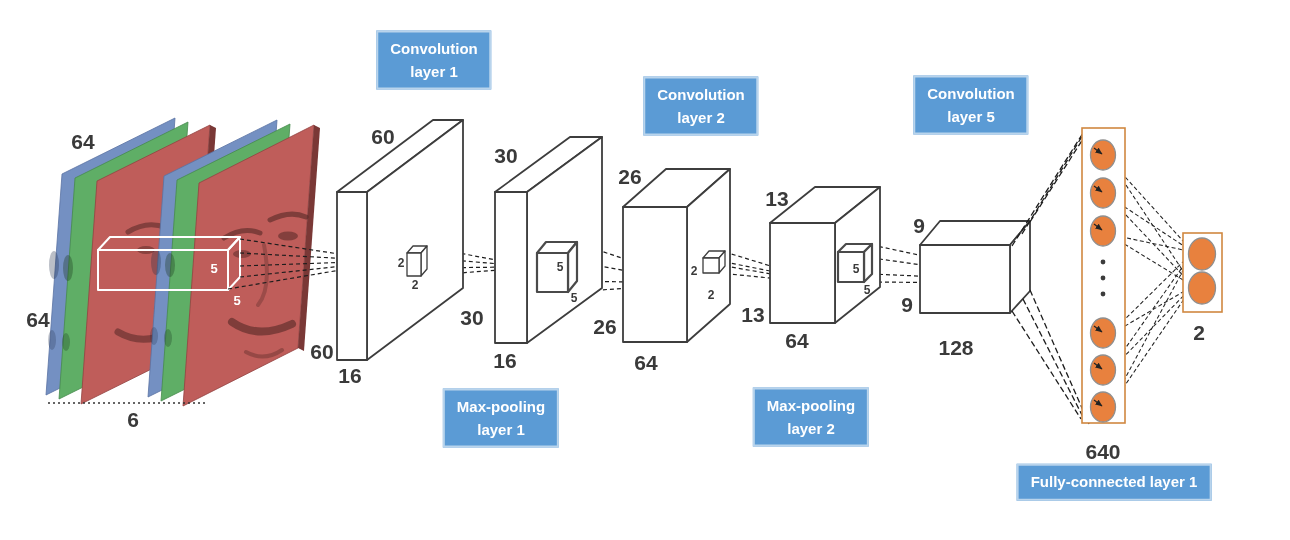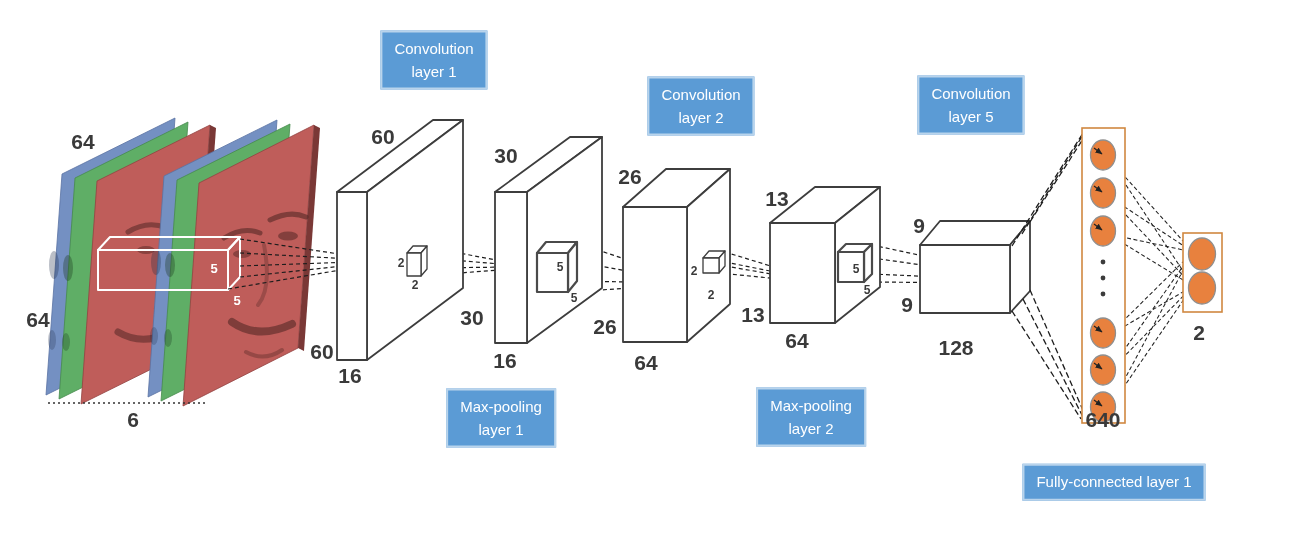--- a/index.html
+++ b/index.html
@@ -1,20 +1,20 @@
 <!DOCTYPE html>
 <html><head>
 <meta charset="utf-8">
 <style>
   html,body{margin:0;padding:0;background:#ffffff;}
   .stage{position:relative;width:1290px;height:540px;background:#ffffff;overflow:hidden;
          font-family:"Liberation Sans",sans-serif;}
   .stage svg{position:absolute;left:0;top:0;}
   .plate{position:absolute;transform:translate(-50%,-50%);background:#5b9bd5;
-         border:2px solid #b9d4ec;color:#ffffff;font-weight:400;font-size:15px;
+         border:2px solid #b9d4ec;color:#ffffff;font-weight:700;font-size:15px;
          line-height:1.5;text-align:center;padding:5px 12px;white-space:nowrap;z-index:3;}
   .num{position:absolute;transform:translate(-50%,-50%);font-weight:700;font-size:21px;
        color:#3a3a3a;z-index:3;white-space:nowrap;}
   .num.sm{font-size:12px;}
   .num.wh{color:#ffffff;font-size:13px;}
 </style>
 </head>
 <body>
 
 <div class="stage">
@@ -267,16 +267,16 @@
 <div class="num sm" style="left:694px;top:271px;">2</div>
 <div class="num sm" style="left:711px;top:295px;">2</div>
 <div class="num" style="left:777px;top:199px;">13</div>
 <div class="num" style="left:753px;top:315px;">13</div>
 <div class="num" style="left:797px;top:341px;">64</div>
 <div class="num sm" style="left:856px;top:269px;">5</div>
 <div class="num sm" style="left:867px;top:290px;">5</div>
 <div class="num" style="left:919px;top:226px;">9</div>
 <div class="num" style="left:907px;top:305px;">9</div>
 <div class="num" style="left:956px;top:348px;">128</div>
-<div class="num" style="left:1103px;top:420px;">640</div>
+<div class="num" style="left:1103px;top:452px;">640</div>
 <div class="num" style="left:1199px;top:333px;">2</div>
 
 </div>
 
 </body></html>

